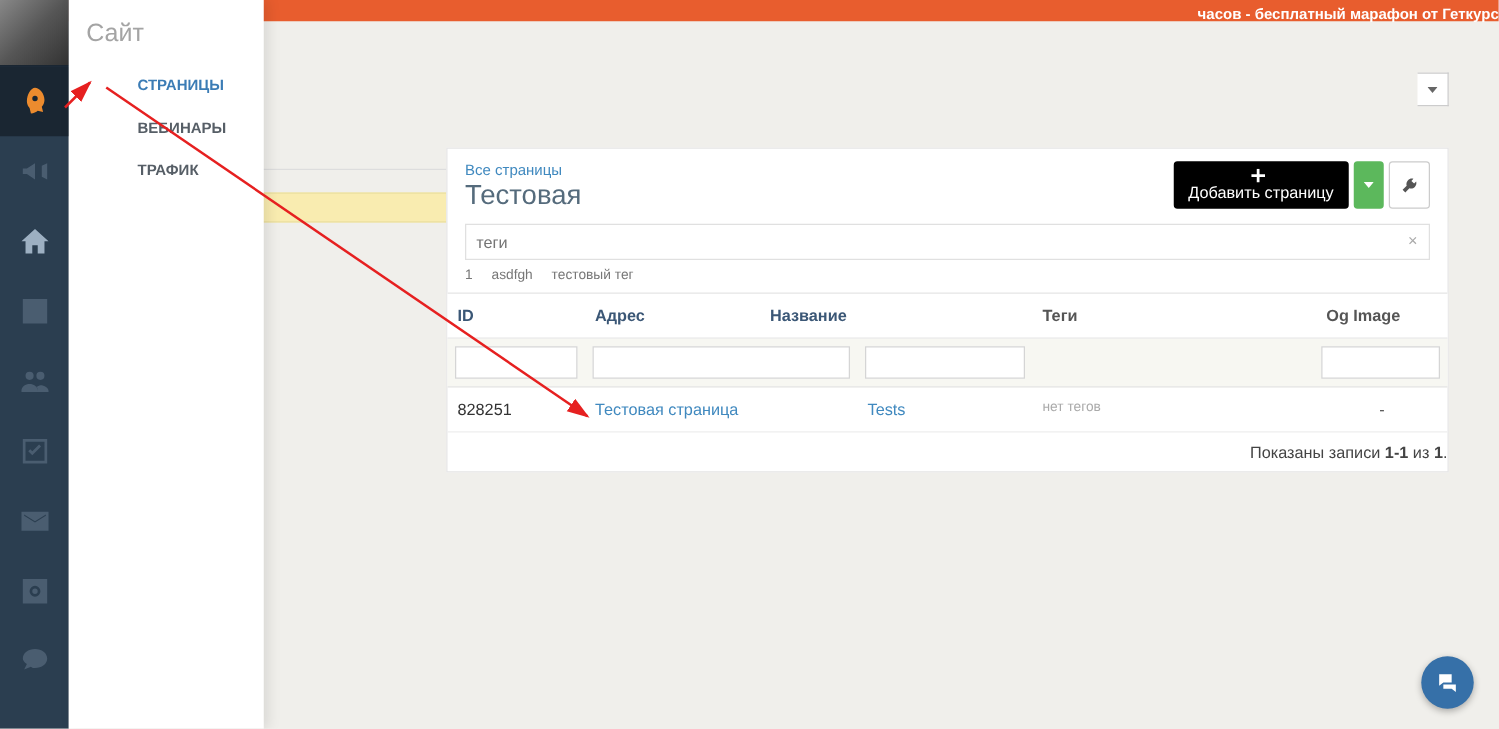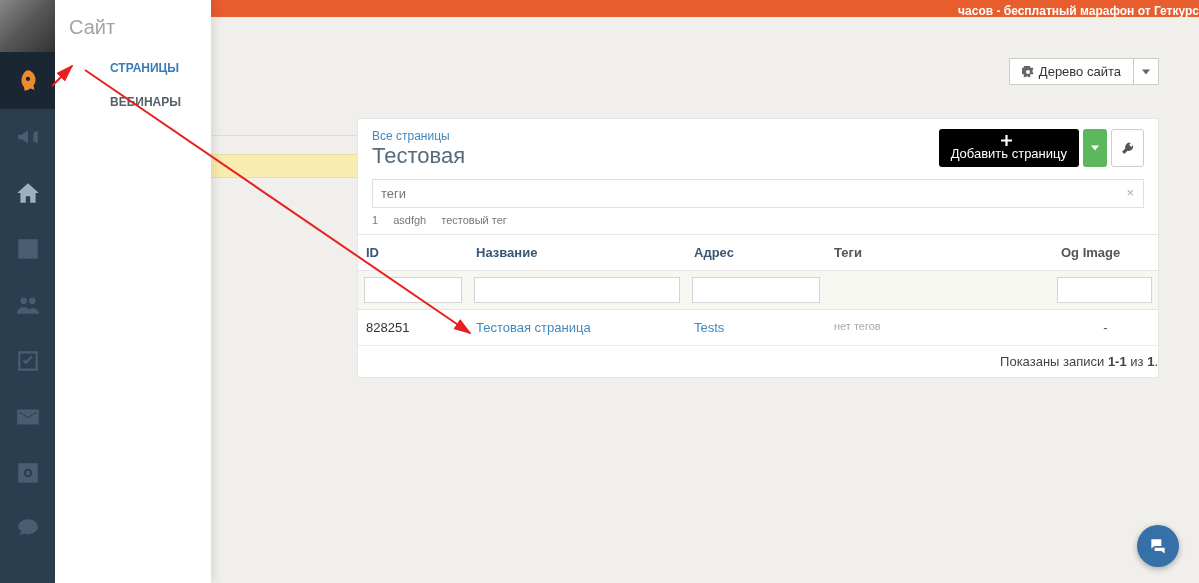--- a/index.html
+++ b/index.html
@@ -119,38 +119,33 @@
     <svg viewBox="0 0 24 24">
         <path d="M12 3c5 0 9 3 9 7s-4 7-9 7c-1 0-2 0-3-1l-5 2 2-4c-2-1-3-3-3-4 0-4 4-7 9-7z"></path>
       </svg>
   </div>
 </div>
 
 <div class="flyout">
   <div class="flyout-title">Сайт</div>
   <div class="flyout-item active">СТРАНИЦЫ</div>
   <div class="flyout-item">ВЕБИНАРЫ</div>
+  <div class="flyout-item">ТРАФИК</div>
 </div>
 
 <div class="main">
   <div class="brand">.ru</div>
   <div class="page-title">е сайтом</div>
   <div class="tab-bar">
     <span class="tab">Настройки</span>
   </div>
   <div class="yellow-bar"></div>
 </div>
 
 <div class="tree-btn-wrap">
-  <div class="tree-btn">
-    <svg width="12" height="12" viewBox="0 0 24 24" fill="#666">
-        <path d="M12 8a4 4 0 100 8 4 4 0 000-8zm9 4l2 2-2 3-3-1-2 2 1 3-3 2-2-2h-4l-2 2-3-2 1-3-2-2-3 1-2-3 2-2v-4l-2-2 2-3 3 1 2-2-1-3 3-2 2 2h4l2-2 3 2-1 3 2 2 3-1 2 3-2 2v4z"></path>
-      </svg>
-    <span>Дерево сайта</span>
-  </div>
   <div class="tree-caret">
     <svg width="8" height="8" viewBox="0 0 10 10" fill="#666">
         <path d="M0 2h10L5 8z"></path>
       </svg>
   </div>
 </div>
 
 <div class="panel">
   <div class="panel-head">
     <div class="small-link">Все страницы</div>
@@ -180,22 +175,22 @@
       <span class="clear">×</span>
     </div>
     <div class="tag-chips">
       <span>1</span>
       <span>asdfgh</span>
       <span>тестовый тег</span>
     </div>
   </div>
   <div class="grid-head">
     <div class="col c-id">ID</div>
+    <div class="col c-addr">Адрес</div>
     <div class="col c-name">Название</div>
-    <div class="col c-addr">Адрес</div>
     <div class="col c-tags">Теги</div>
     <div class="col c-og">Og Image</div>
   </div>
   <div class="filter-row">
     <input style="width: 98px;">
     <input style="width: 206px;">
     <input style="width: 128px;">
     <div style="flex:1"></div>
     <input style="width: 95px;">
   </div>

